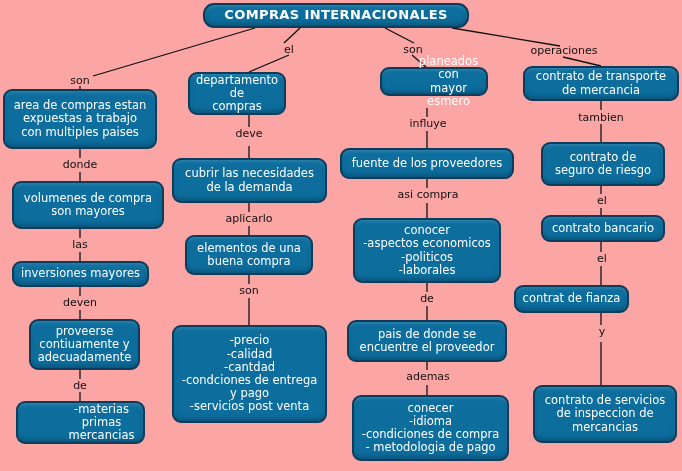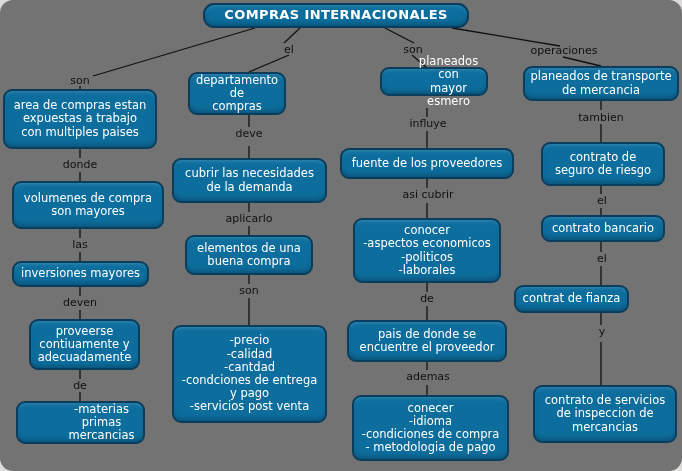--- a/index.html
+++ b/index.html
@@ -10,22 +10,21 @@
     width: 682px;
     height: 471px;
     background: #deddda;
     font-family: "DejaVu Sans", sans-serif;
     overflow: hidden;
   }
   #map {
     position: relative;
     width: 682px;
     height: 471px;
-    background: #737373;
-    border-radius: 13px;
+    background: #fca5a5;
   }
   svg.links {
     position: absolute;
     left: 0;
     top: 0;
     width: 682px;
     height: 471px;
     pointer-events: none;
   }
   .node {
@@ -156,35 +155,35 @@
 -calidad
 -cantdad
 -condciones de entrega
 y pago
 -servicios post venta</div>
 
   <div class="node" style="left:380px; top:67px; width:108px; height:29px;padding-left:34px;">planeados con
 mayor esmero</div>
   <div class="linklabel" style="left:402px; top:118px; width:52px;">influye</div>
   <div class="node" style="left:340px; top:148px; width:174px; height:31px;">fuente de los proveedores</div>
-  <div class="linklabel" style="left:393px; top:189px; width:70px;">asi cubrir</div>
+  <div class="linklabel" style="left:393px; top:189px; width:70px;">asi compra</div>
   <div class="node" style="left:353px; top:218px; width:148px; height:65px;">conocer
 -aspectos economicos
 -politicos
 -laborales</div>
   <div class="linklabel" style="left:412px; top:293px; width:30px;">de</div>
   <div class="node" style="left:347px; top:320px; width:160px; height:42px;">pais de donde se
 encuentre el proveedor</div>
   <div class="linklabel" style="left:398px; top:371px; width:60px;">ademas</div>
   <div class="node" style="left:352px; top:395px; width:157px; height:66px;">conecer
 -idioma
 -condiciones de compra
 - metodologia de pago</div>
 
-  <div class="node" style="left:523px; top:66px; width:156px; height:35px;">planeados de transporte
+  <div class="node" style="left:523px; top:66px; width:156px; height:35px;">contrato de transporte
 de mercancia</div>
   <div class="linklabel" style="left:570px; top:112px; width:62px;">tambien</div>
   <div class="node" style="left:541px; top:142px; width:124px; height:44px;">contrato de
 seguro de riesgo</div>
   <div class="linklabel" style="left:588px; top:195px; width:28px;">el</div>
   <div class="node" style="left:541px; top:215px; width:124px; height:27px;">contrato bancario</div>
   <div class="linklabel" style="left:588px; top:253px; width:28px;">el</div>
   <div class="node" style="left:514px; top:285px; width:115px; height:28px;">contrat de fianza</div>
   <div class="linklabel" style="left:591px; top:326px; width:22px;">y</div>
   <div class="node" style="left:533px; top:385px; width:144px; height:58px;">contrato de servicios

